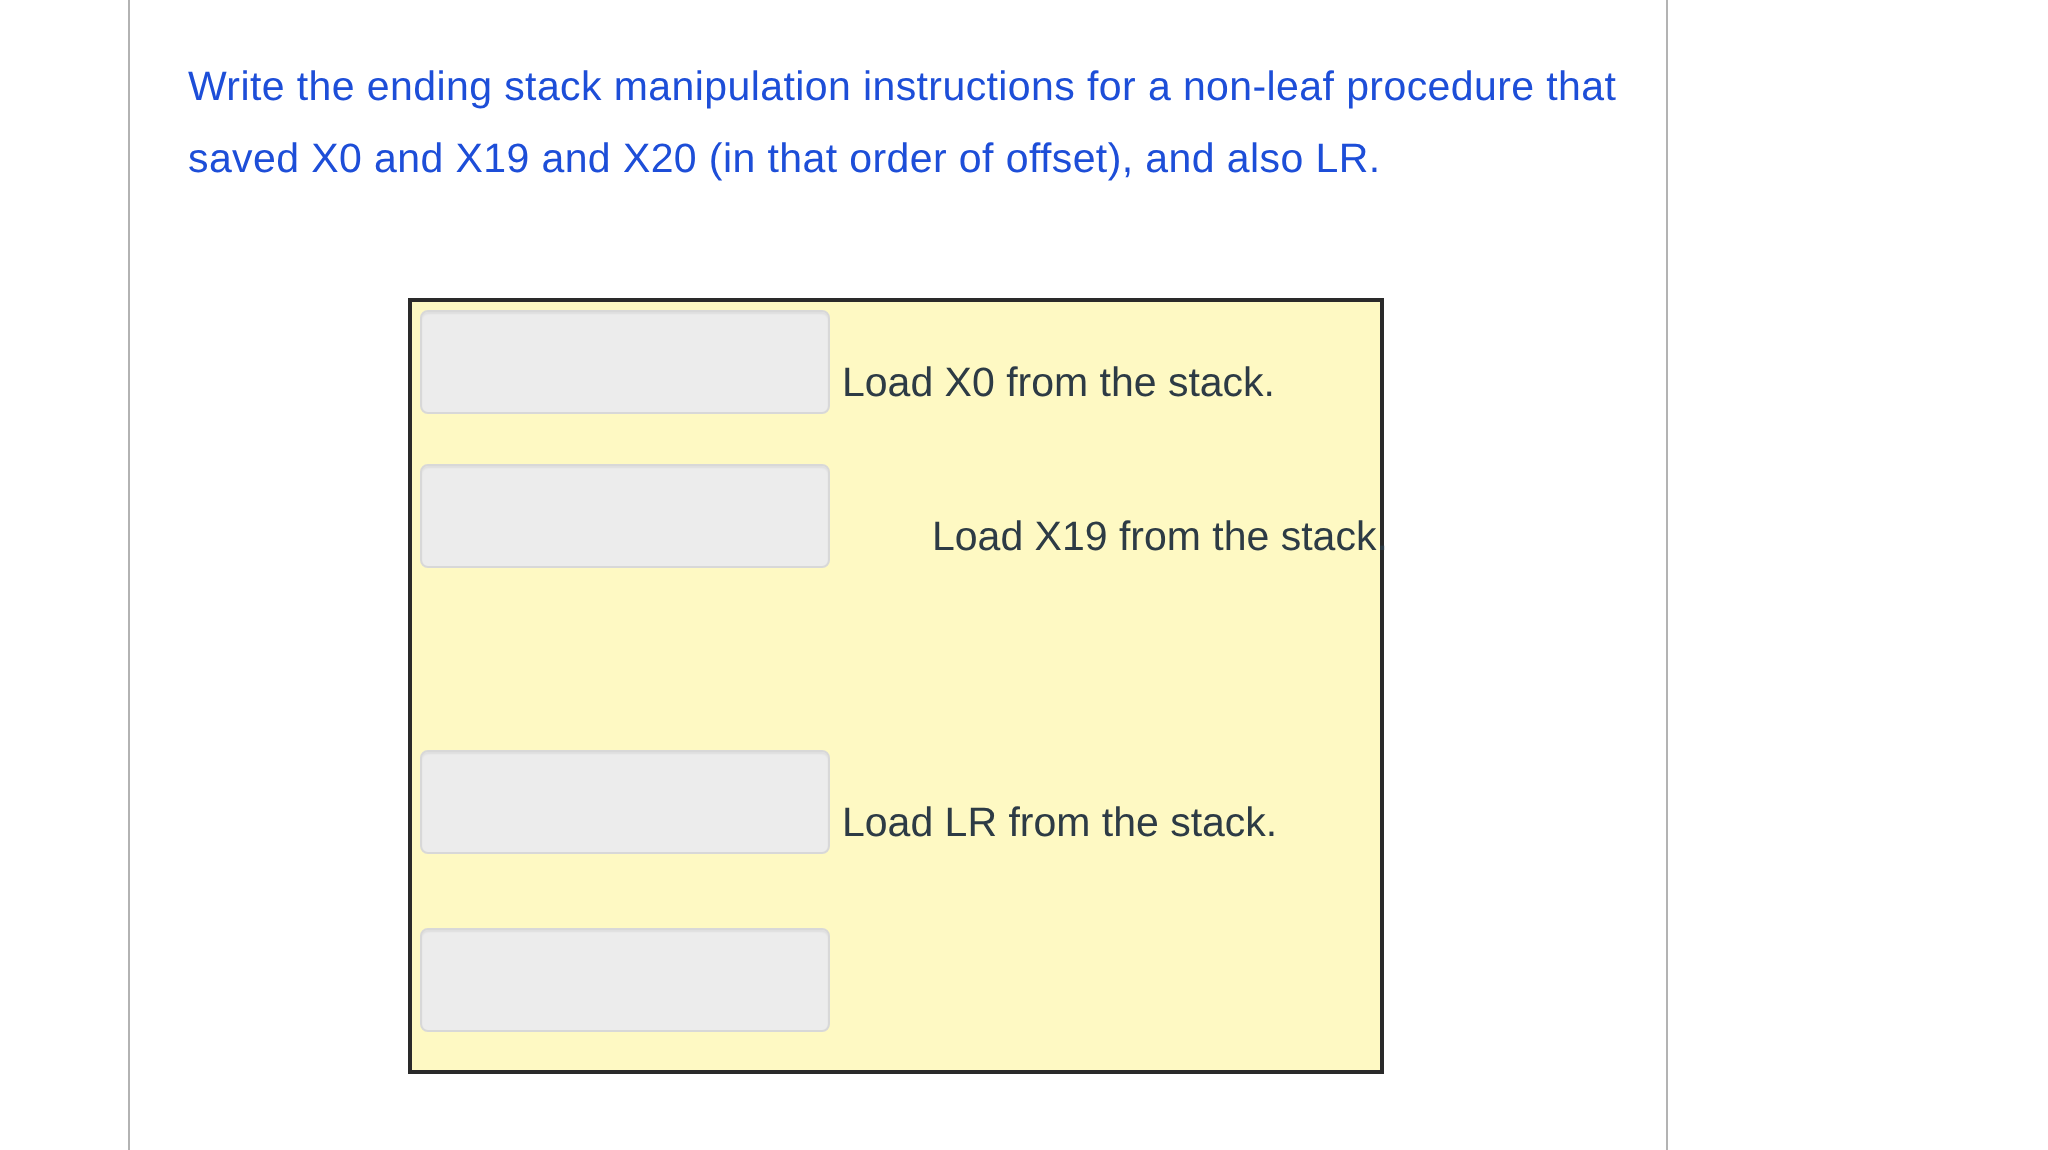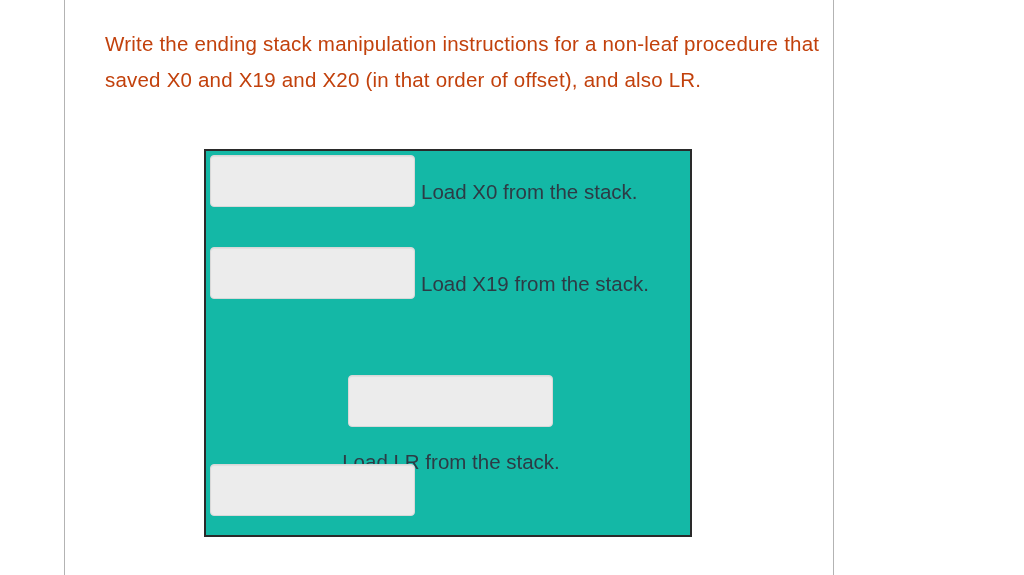--- a/index.html
+++ b/index.html
@@ -23,39 +23,39 @@
     bottom: 0;
     width: 1px;
     background: #b3b3b3;
   }
   .page-rule.left  { left: 64px; }
   .page-rule.right { left: 833px; }
 
   
   .question-stem {
     position: absolute;
-    left: 105px;
+    left: 94px;
     top: 26px;
     width: 716px;
     font-size: 20.5px;
     line-height: 35.5px;
-    color: #c2410c;
+    color: #1d4ed8;
     letter-spacing: 0.01em;
     white-space: pre-wrap;
   }
 
   
   .answer-box {
     position: absolute;
     left: 204px;
     top: 149px;
     width: 488px;
     height: 388px;
     border: 2px solid #2a2a2a;
-    background: #14b8a6;
+    background: #fef9c3;
     box-sizing: border-box;
   }
 
   .answer-rows {
     position: relative;
     width: 100%;
     height: 100%;
   }
 
   .answer-row {
@@ -99,27 +99,27 @@
 <div class="question-stem">Write the ending stack manipulation instructions for a non-leaf procedure that saved X0 and X19 and X20 (in that order of offset), and also LR.</div>
 
 <div class="answer-box">
   <div class="answer-rows">
 
     <div class="answer-row" style="top:4px;">
       <input class="blank-field" type="text" value="" style="">
       <span class="row-label">Load X0 from the stack.</span>
     </div>
 
-    <div class="answer-row" style="top:96px;">
+    <div class="answer-row" style="top:81px;gap:45px;">
       <input class="blank-field" type="text" value="" style="">
       <span class="row-label">Load X19 from the stack.</span>
     </div>
 
 
-    <div class="answer-row" style="top:224px;flex-direction:column;">
+    <div class="answer-row" style="top:224px;">
       <input class="blank-field" type="text" value="" style="">
       <span class="row-label">Load LR from the stack.</span>
     </div>
 
     <div class="answer-row" style="top:313px;">
       <input class="blank-field" type="text" value="" style="">
     </div>
 
   </div>
 </div>

